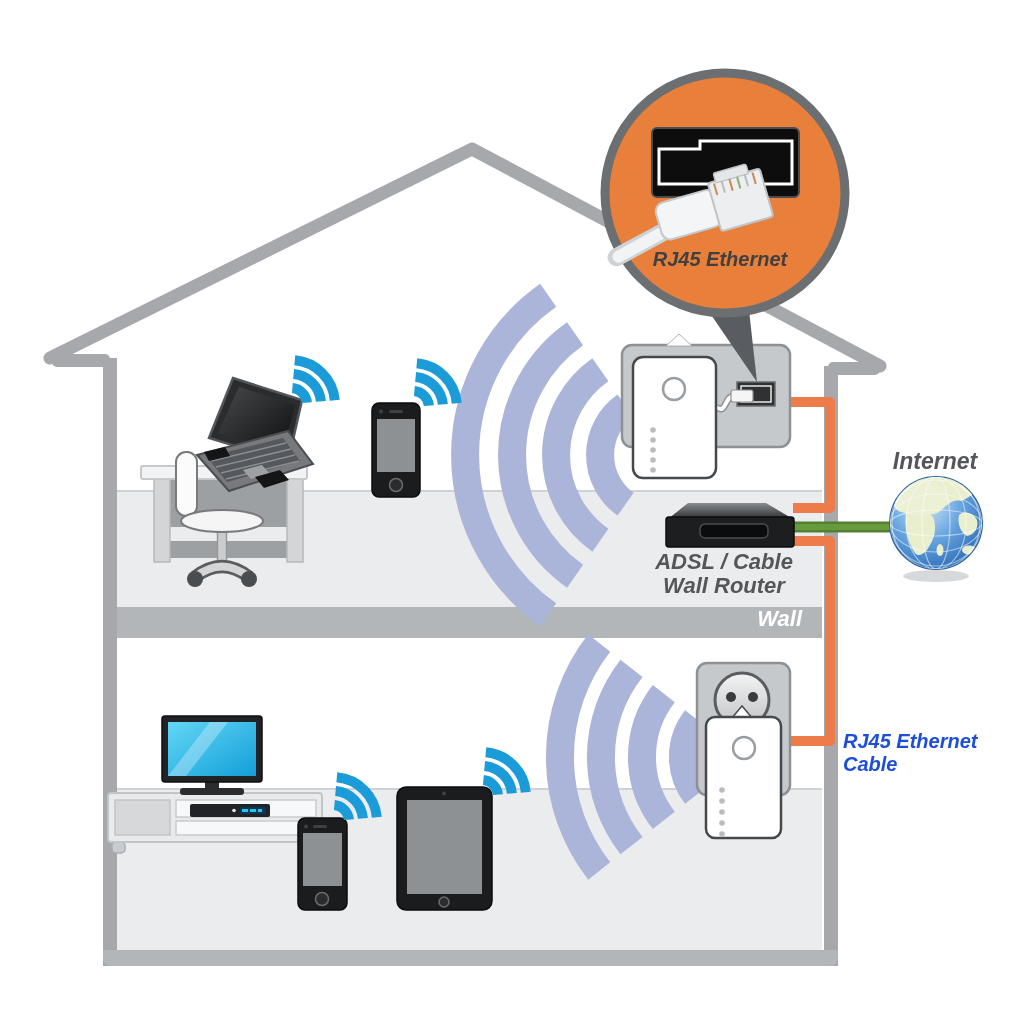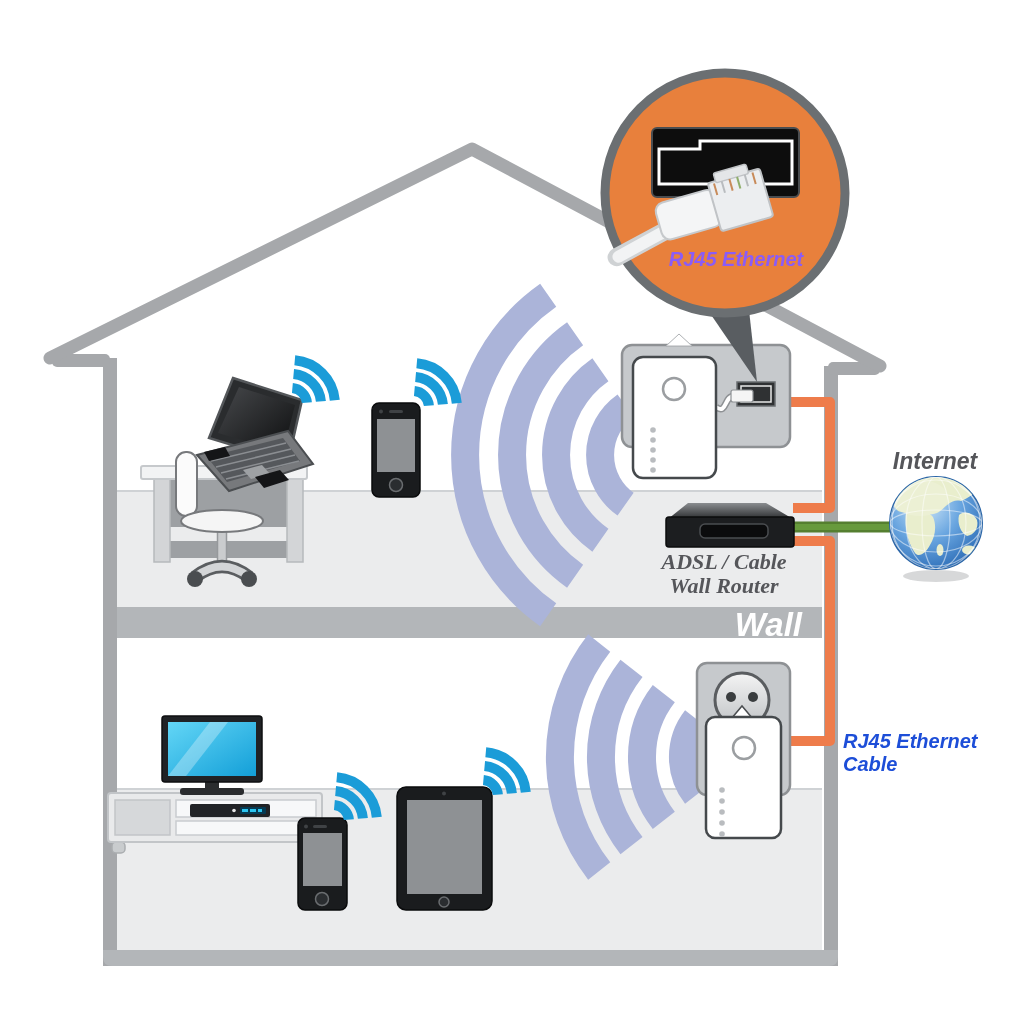--- a/index.html
+++ b/index.html
@@ -1,26 +1,26 @@
 <!DOCTYPE html>
 <html><head>
 <meta charset="utf-8">
 <style>
   html,body{margin:0;padding:0;background:#fff;}
   .stage{position:relative;width:1024px;height:1024px;background:#ffffff;overflow:hidden;
          font-family:"Liberation Sans",sans-serif;}
   .stage svg{position:absolute;left:0;top:0;}
   .lbl{position:absolute;font-weight:bold;font-style:italic;line-height:1.15;}
   .lbl span{display:block;}
-  .callout-lbl{left:636px;top:246px;width:200px;text-align:center;color:#8b5cf6;
+  .callout-lbl{left:620px;top:246px;width:200px;text-align:center;color:#404040;
                font-size:20px;line-height:26px;}
   .internet-lbl{left:856px;top:448px;width:158px;text-align:center;color:#55565a;font-size:23px;}
   .router-lbl{left:622px;top:550px;width:204px;text-align:center;color:#55565a;
-              font-size:22px;line-height:24px;font-family:Liberation Serif, serif;}
-  .wall-lbl{left:640px;top:606px;width:162px;text-align:right;color:#ffffff;font-size:33px;}
+              font-size:22px;line-height:24px;}
+  .wall-lbl{left:640px;top:606px;width:162px;text-align:right;color:#ffffff;font-size:22px;}
   .cable-lbl{left:843px;top:730px;width:180px;text-align:left;color:#1d4ed8;font-size:20px;}
 </style>
 </head>
 <body>
 
 <div class="stage">
 <svg width="1024" height="1024" viewBox="0 0 1024 1024">
   <defs>
     <linearGradient id="lapScr" x1="0" y1="0" x2="1" y2="1">
       <stop offset="0" stop-color="#47494c"></stop>

